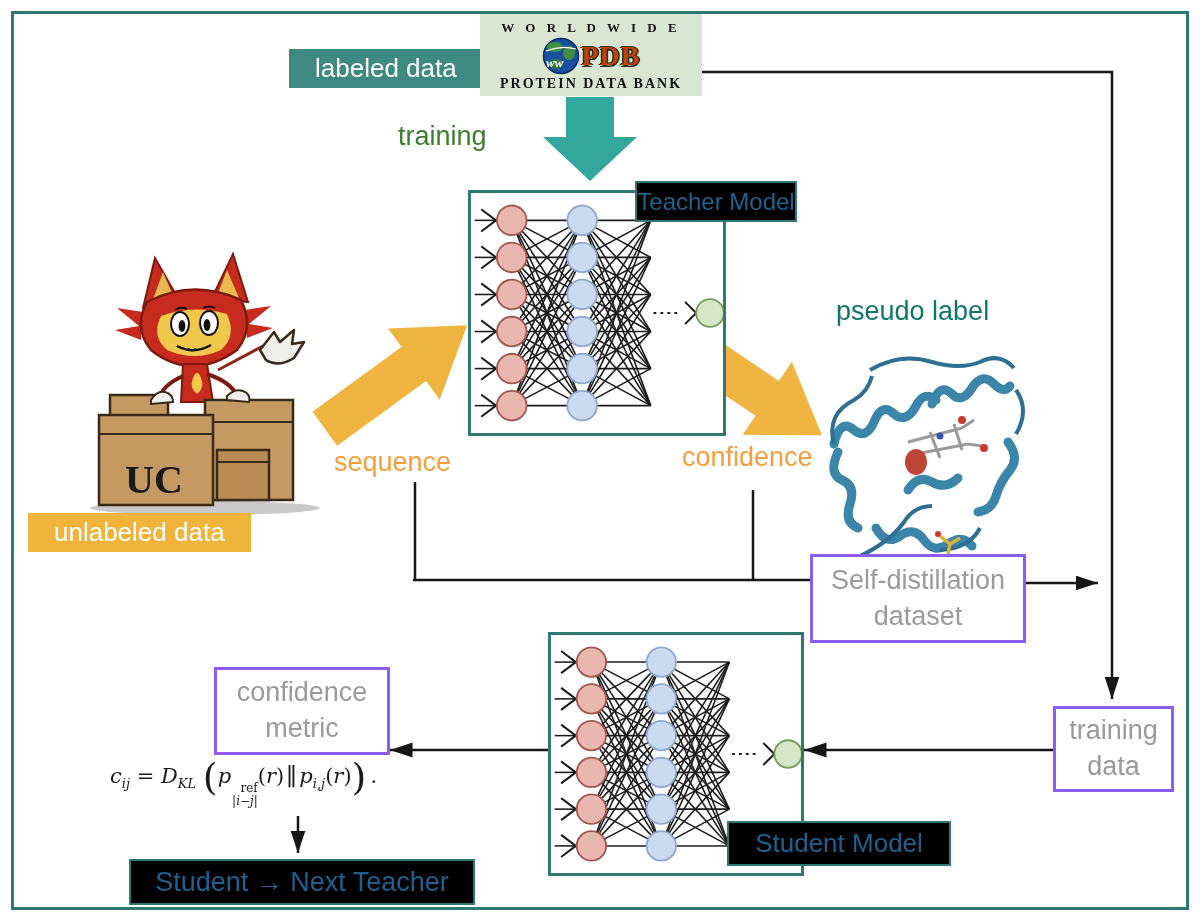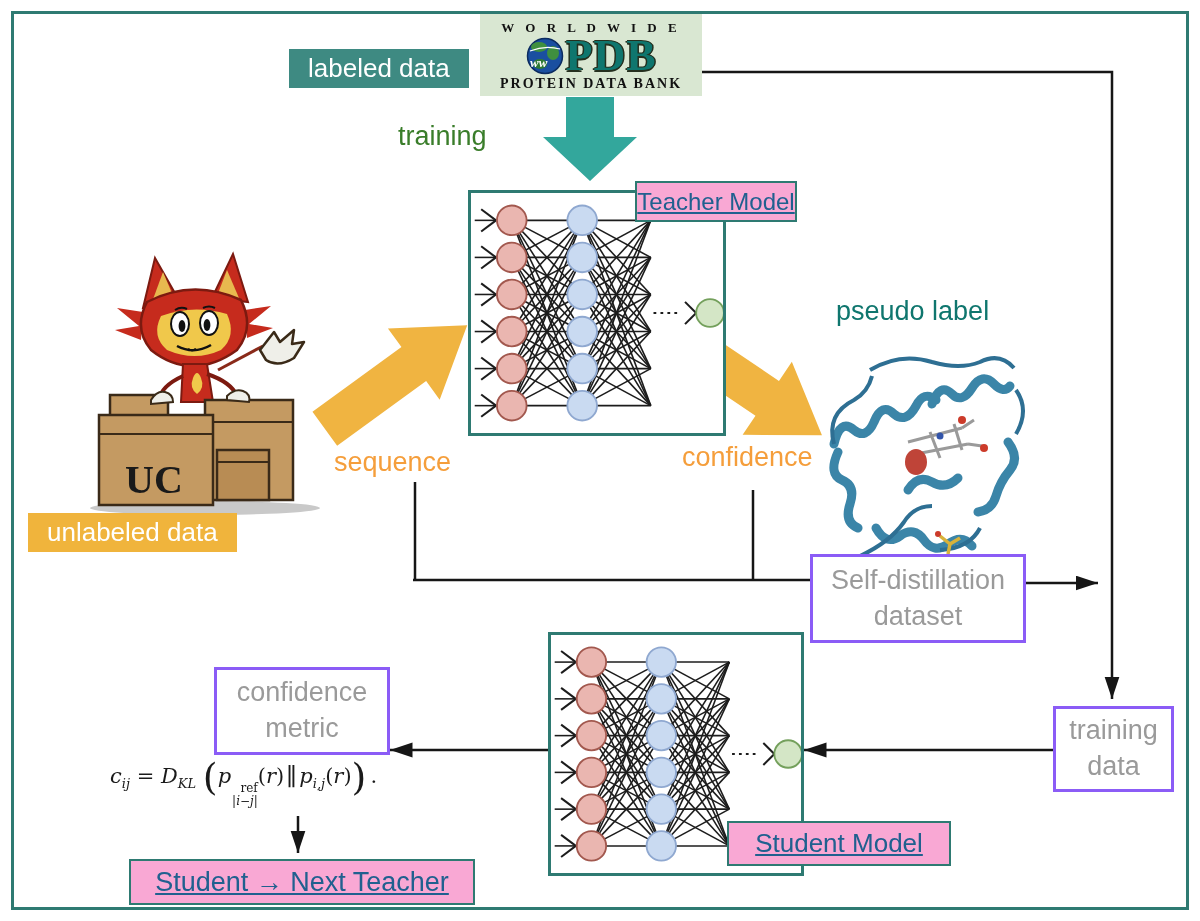--- a/index.html
+++ b/index.html
@@ -1,42 +1,42 @@
 <!DOCTYPE html>
 <html><head>
 <meta charset="utf-8">
 <style>
   html,body{margin:0;padding:0;background:#fff;}
   #stage{position:relative;width:1200px;height:921px;background:#ffffff;overflow:hidden;
          font-family:"Liberation Sans",sans-serif;}
   .frame{position:absolute;left:11px;top:11px;right:11px;bottom:11px;border:3px solid #2e7a72;z-index:0;}
   #wires{position:absolute;left:0;top:0;width:1200px;height:921px;z-index:1;}
   .abs{position:absolute;}
-  .badge{position:absolute;z-index:2;color:#fff;font-size:26px;padding:4px 19px;white-space:nowrap;}
+  .badge{position:absolute;z-index:2;color:#fff;font-size:26px;padding:4px 26px;white-space:nowrap;}
   .flowlabel{position:absolute;z-index:2;font-size:27px;white-space:nowrap;}
   .outline-box{position:absolute;z-index:2;background:#fff;border:3px solid #8b5cf6;color:#9a9a9a;
     display:flex;flex-direction:column;align-items:center;justify-content:center;
     font-size:27px;line-height:1.32;text-align:center;}
-  .teal-box{position:absolute;z-index:3;background:#f9a8d4;border:2.5px solid #2e7a72;color:#20608f;
-    display:flex;align-items:center;justify-content:center;white-space:nowrap;text-decoration:underline;}
+  .teal-box{position:absolute;z-index:3;background:#000000;border:2.5px solid #2e7a72;color:#20608f;
+    display:flex;align-items:center;justify-content:center;white-space:nowrap;}
   .model-frame{position:absolute;z-index:2;background:#fff;border:3px solid #2e7a72;}
   .nn-svg{width:100%;height:100%;display:block;}
   .nn-svg line{stroke:#1c1c1c;stroke-width:1.7;}
   .nn-svg line.dot{stroke-width:2.4;stroke-dasharray:3 4.5;}
   .nn-svg line.chev{stroke-width:2.2;}
   .nn-svg circle.pink{fill:#eab6b0;stroke:#a2584e;stroke-width:2;}
   .nn-svg circle.blue{fill:#c9daf1;stroke:#8fa8d0;stroke-width:2;}
   .nn-svg circle.green{fill:#d4e6c6;stroke:#74a05c;stroke-width:2;}
   
   .pdb{position:absolute;left:480px;top:14px;width:222px;height:82px;z-index:2;background:#d9e7d2;
     display:flex;flex-direction:column;align-items:center;justify-content:space-between;
     padding:6px 0 4px 0;box-sizing:border-box;font-family:"Liberation Serif",serif;}
   .pdb-top{font-weight:bold;font-size:13px;letter-spacing:4px;color:#111;white-space:nowrap;}
   .pdb-mid{display:flex;align-items:center;gap:2px;height:40px;}
-  .pdb-acronym{font-weight:bold;font-size:44px;line-height:36px;color:#0f766e;letter-spacing:1px;
+  .pdb-acronym{font-weight:bold;font-size:28px;line-height:36px;color:#c2410c;letter-spacing:1px;
     text-shadow:-1.5px 0 #25301f,1.5px 0 #25301f,0 -1.5px #25301f,0 1.5px #25301f;text-align:right;}
   .pdb-bot{font-weight:bold;font-size:14px;letter-spacing:2px;color:#111;white-space:nowrap;}
   .globe{position:relative;width:38px;height:38px;}
   
   .formula{position:absolute;left:110px;top:763px;z-index:2;color:#1a1a1a;white-space:nowrap;
     font-family:"DejaVu Serif",serif;font-size:21px;}
   .formula .fv{font-style:italic;}
   .formula sub{font-size:13px;font-style:italic;}
   .formula .bigp{font-size:38px;font-weight:normal;vertical-align:-7px;line-height:0;}
   .formula .stack{display:inline-flex;flex-direction:column;font-size:12px;line-height:1.1;

